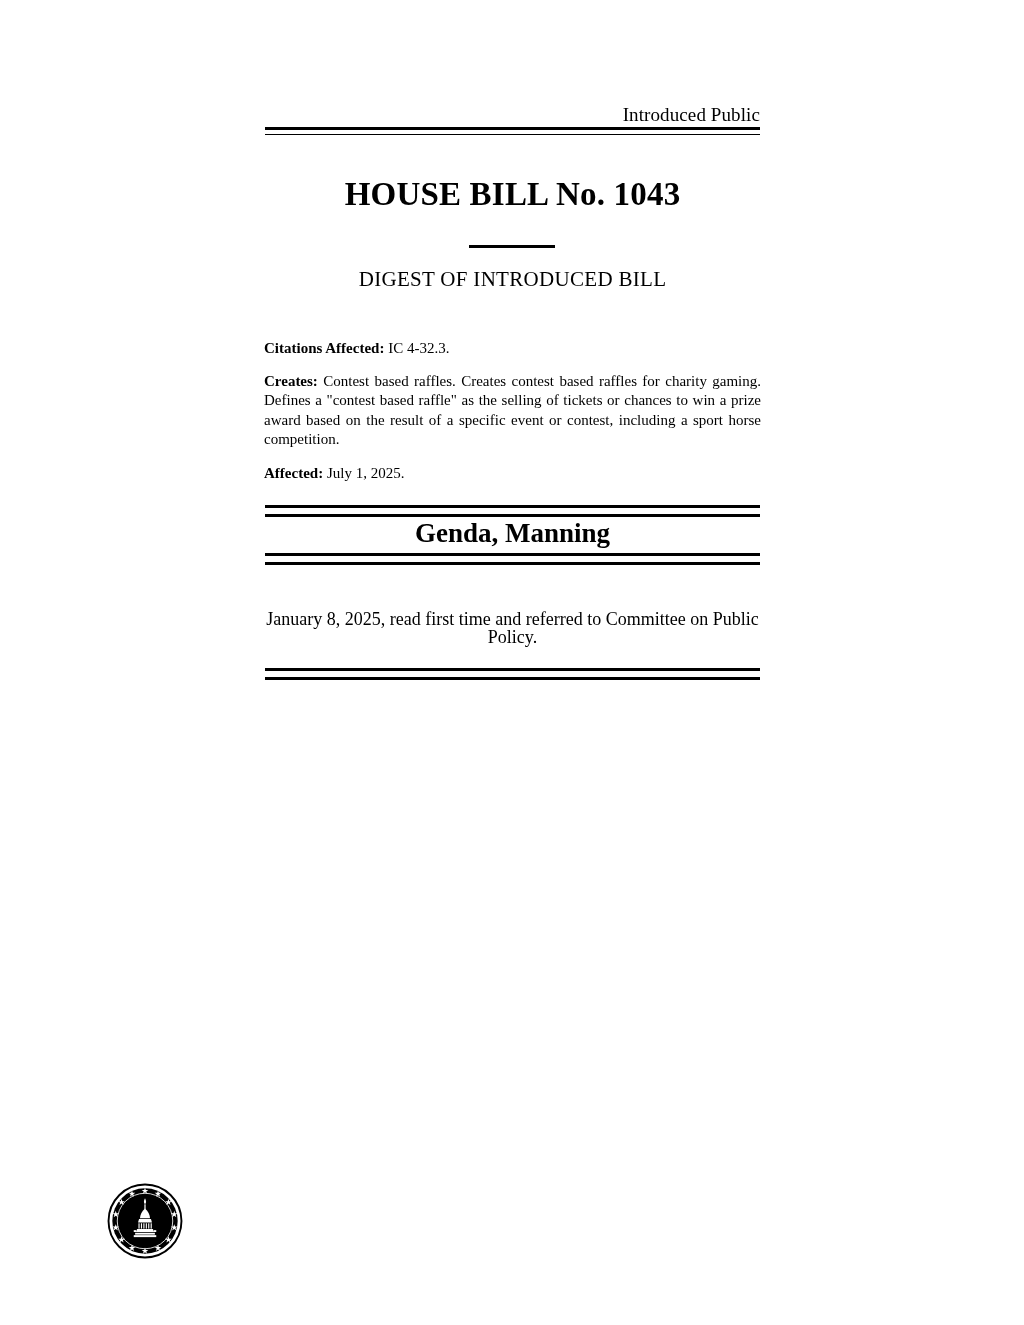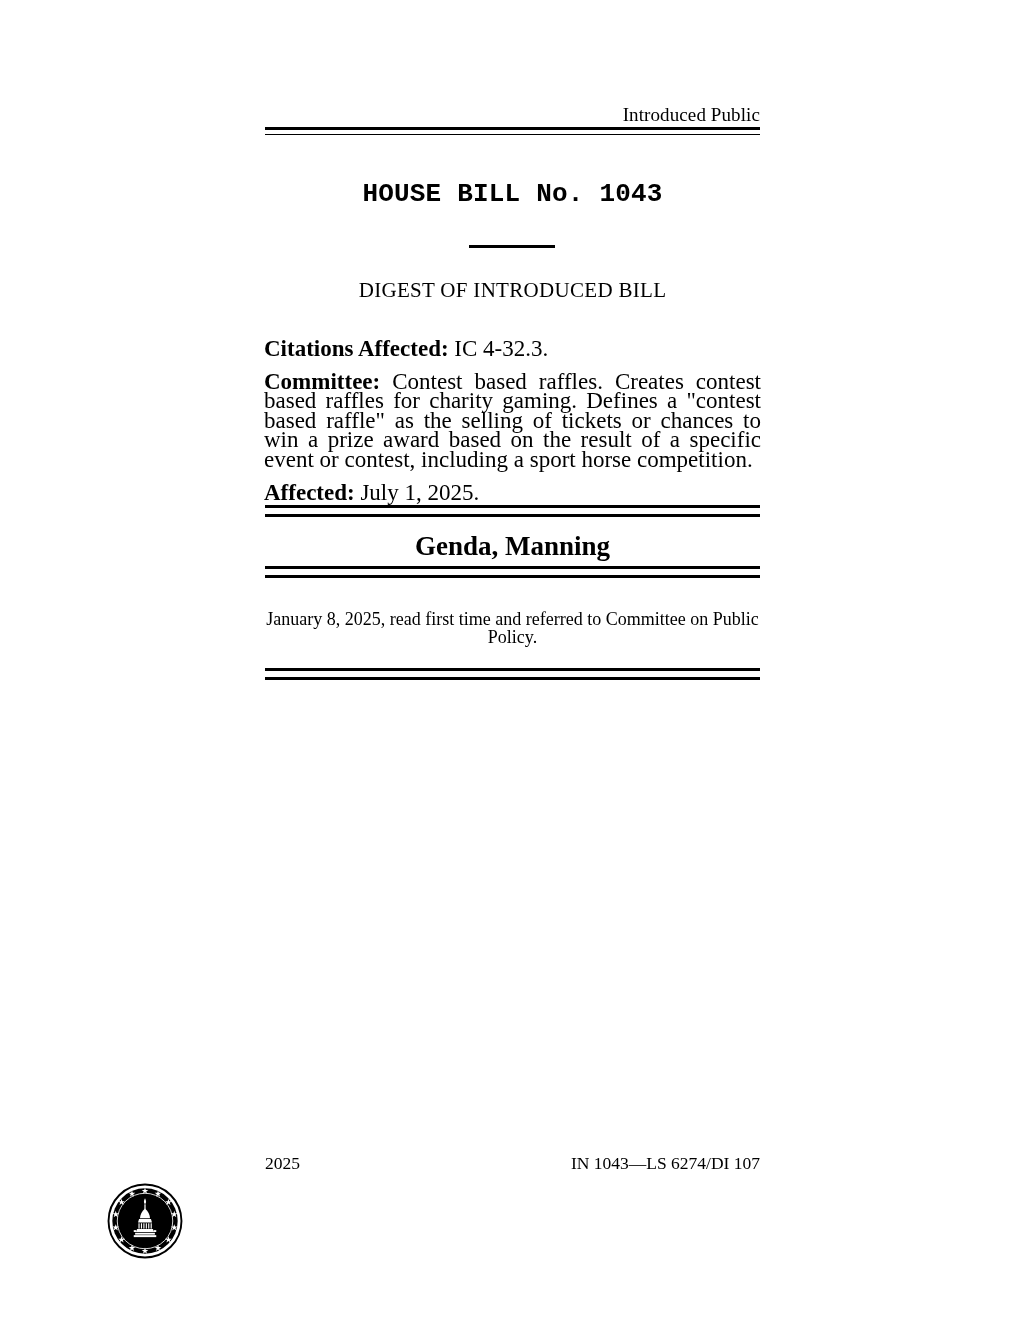--- a/index.html
+++ b/index.html
@@ -54,57 +54,56 @@
     padding-bottom: 1px;
   }
 
   
   .bill-title {
     position: absolute;
     left: 265px;
     top: 174px;
     width: 495px;
     text-align: center;
-    font-size: 26px;
+    font-size: 33px;
     font-weight: bold;
     line-height: 40px;
     letter-spacing: 0.2px;
-    font-family: Liberation Mono, monospace;
   }
 
   
   .short-dash {
     position: absolute;
     left: 50%;
     top: 245px;
     transform: translateX(-50%);
     width: 86px;
     height: 0;
     border-top: 3.5px solid #000;
   }
 
   
   .digest-heading {
     position: absolute;
     left: 265px;
-    top: 277px;
+    top: 266px;
     width: 495px;
     text-align: center;
     font-size: 21px;
     line-height: 26px;
     letter-spacing: 0.3px;
   }
 
   
   .fields {
     position: absolute;
     left: 264px;
     top: 339px;
     width: 497px;
-    font-size: 23px;
+    font-size: 15px;
     line-height: 19.5px;
   }
   .field-line {
     margin: 0 0 13px 0;
   }
   .field-label {
     font-weight: bold;
   }
   .field-value {
     font-weight: normal;
@@ -122,21 +121,21 @@
     position: absolute;
     left: 265px;
     top: 505px;
     width: 495px;
   }
   .author-name {
     text-align: center;
     font-size: 27px;
     font-weight: bold;
     line-height: 32px;
-    padding: 13px 0 4px 0;
+    padding: 0 0 4px 0;
   }
   .author-rule-top .rule-thick { margin-bottom: 0; }
   .gap-6 { height: 6px; }
 
   
   .action-line {
     position: absolute;
     left: 265px;
     top: 610px;
     width: 495px;
@@ -198,21 +197,21 @@
   <div class="digest-heading">DIGEST OF INTRODUCED BILL</div>
 
   <div class="fields">
 
     <p class="field-line">
       <span class="field-label">Citations Affected:</span>
       <span class="field-value">IC 4-32.3.</span>
     </p>
 
     <p class="synopsis">
-      <span class="field-label">Committee:</span>
+      <span class="field-label">Creates:</span>
       <span class="field-value">Contest based raffles. Creates contest based raffles for charity gaming. Defines a "contest based raffle" as the selling of tickets or chances to win a prize award based on the result of a specific event or contest, including a sport horse competition.</span>
     </p>
 
     <p class="field-line">
       <span class="field-label">Affected:</span>
       <span class="field-value">July 1, 2025.</span>
     </p>
 
   </div>
 
@@ -233,24 +232,20 @@
   </div>
 
   <div class="action-line">January 8, 2025, read first time and referred to Committee on Public Policy.</div>
 
   <div class="closing-rules">
     <div class="rule-thick"></div>
     <div class="gap-6"></div>
     <div class="rule-thick"></div>
   </div>
 
-  <div class="footer">
-    <span class="footer-year">2025</span>
-    <span class="footer-ref">IN 1043—LS 6274/DI 107</span>
-  </div>
 
   <div class="seal">
     <svg viewBox="0 0 100 100" xmlns="http://www.w3.org/2000/svg" aria-hidden="true">
 
       <circle cx="50" cy="50" r="48" fill="none" stroke="#000000" stroke-width="2.5"></circle>
 
       <circle cx="50" cy="50" r="43" fill="#000000"></circle>
 
       <circle cx="50" cy="50" r="36.5" fill="none" stroke="#ffffff" stroke-width="1.1"></circle>
 

